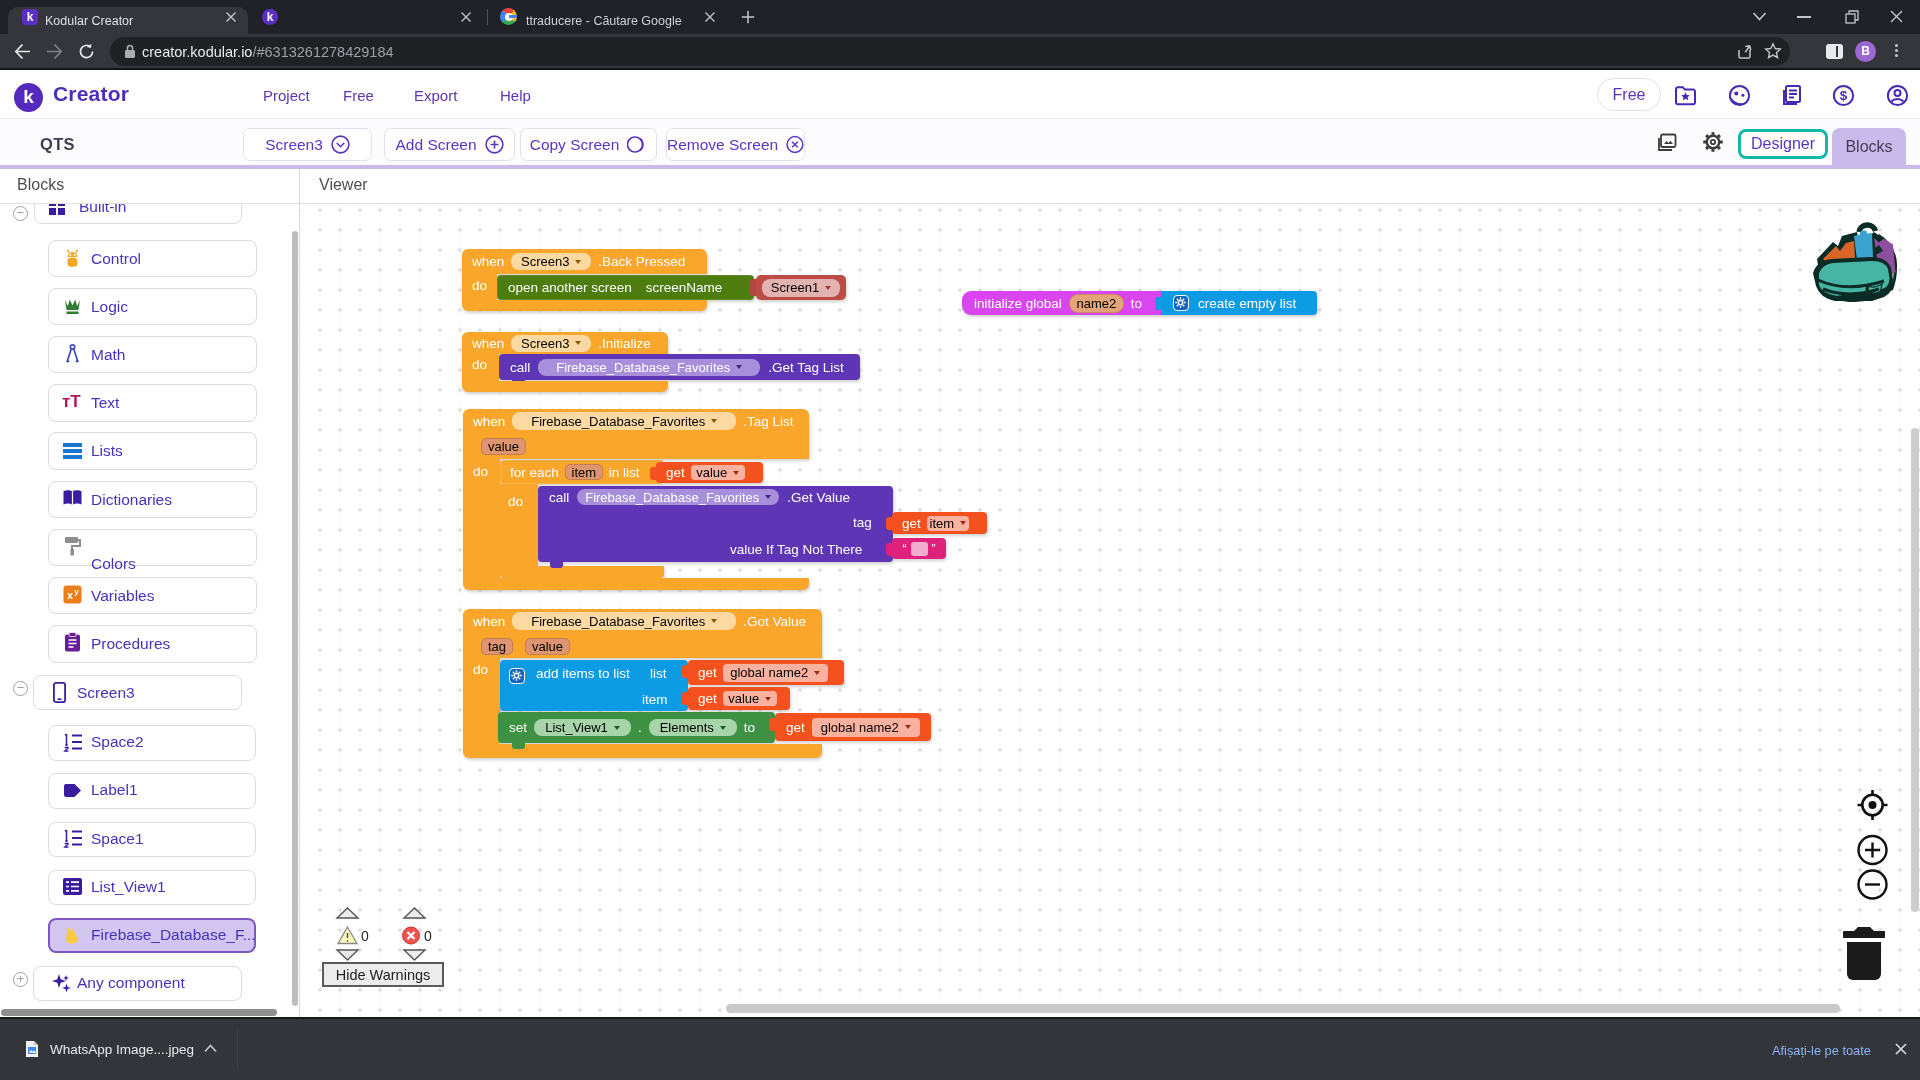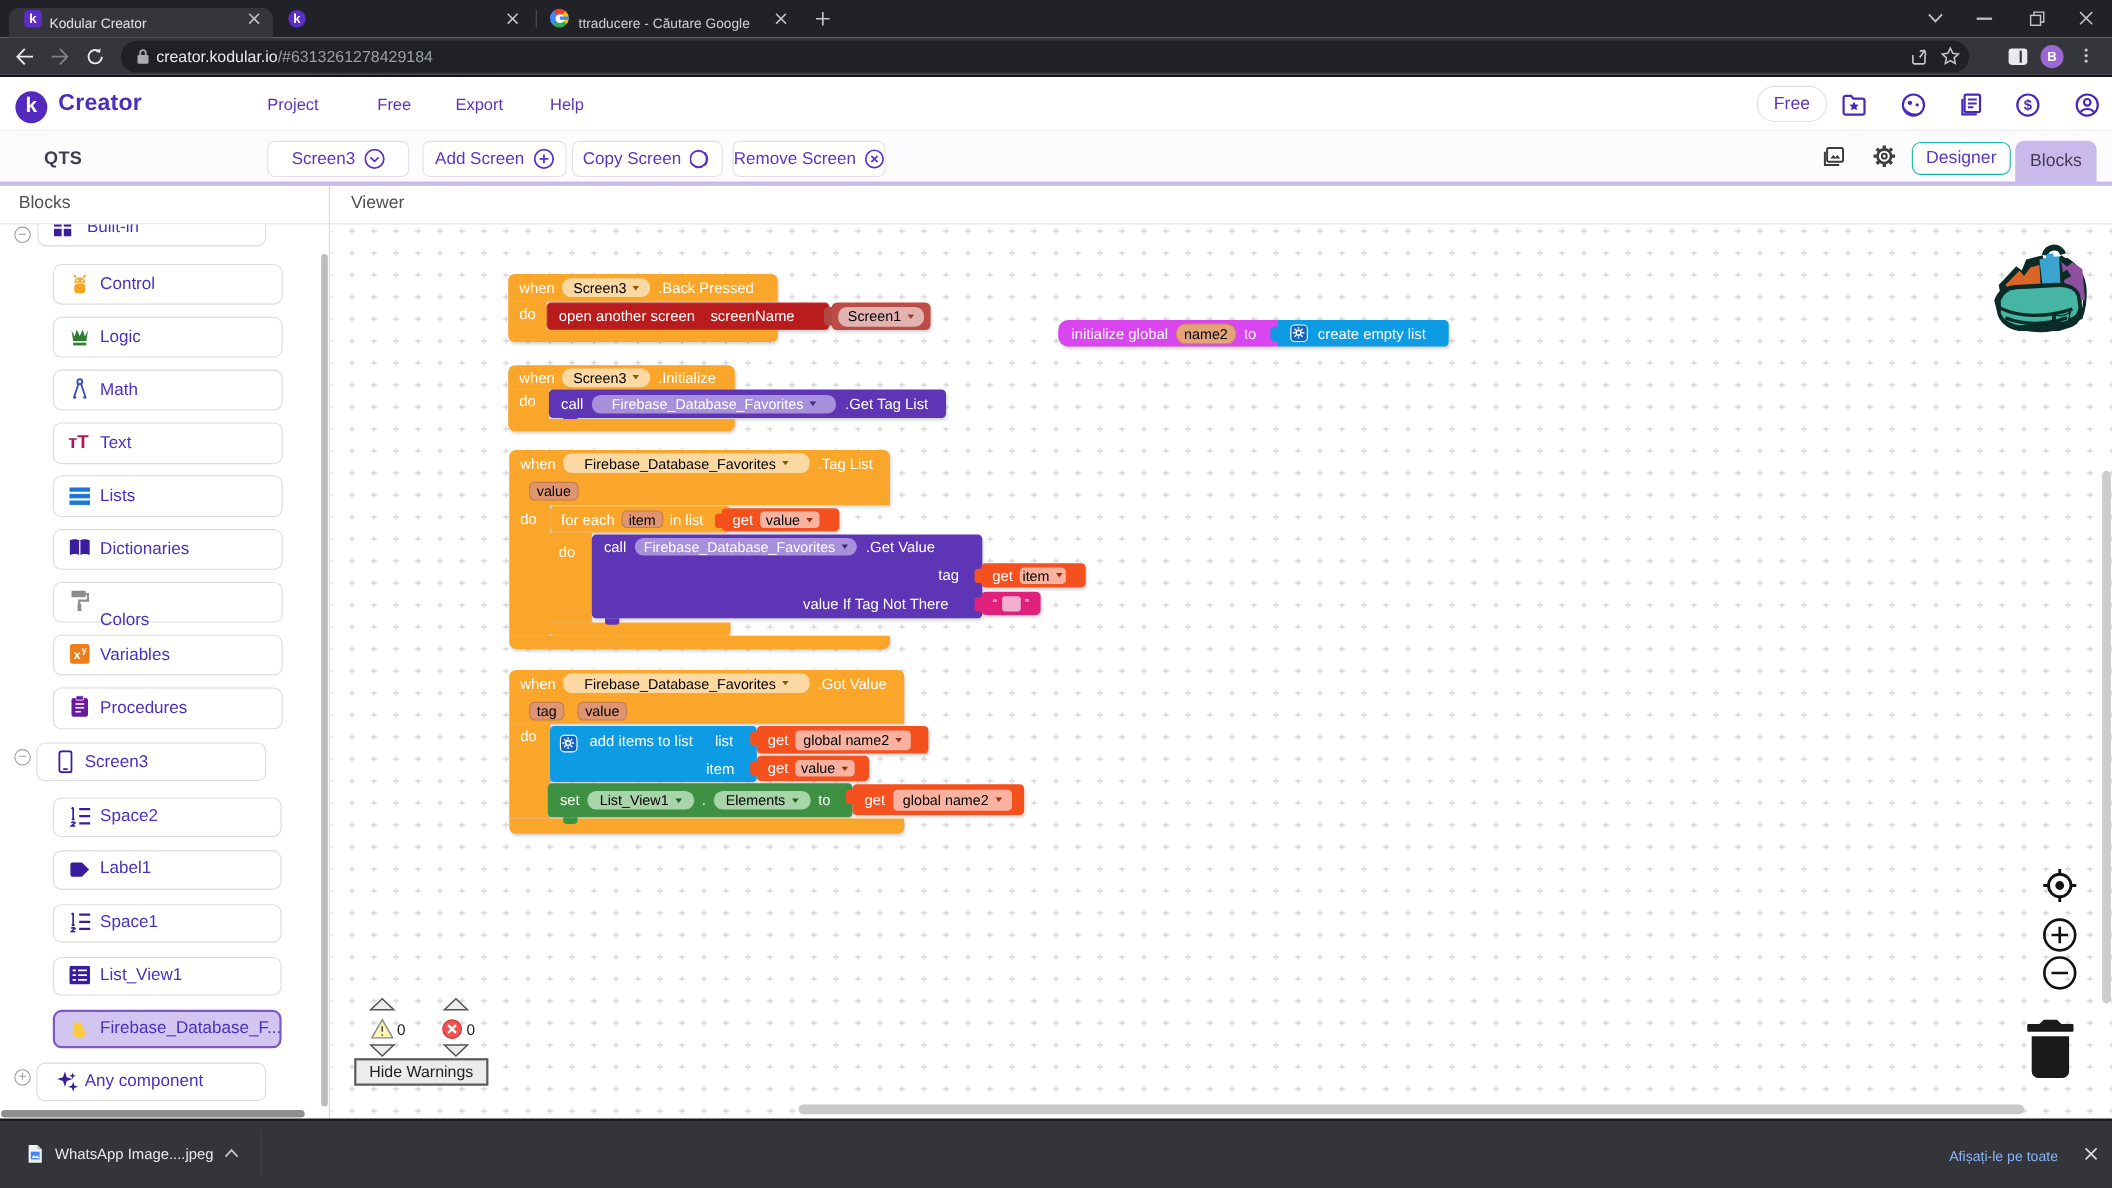--- a/index.html
+++ b/index.html
@@ -111,21 +111,21 @@
 <div class="abs" style="left:1826px;top:44px;width:17px;height:15px;background:#E8EAED;border-radius:3px;"></div>
 <div class="abs" style="left:1836px;top:46px;width:1.6px;height:11px;background:#36373B;"></div>
 <div class="abs" style="left:1855px;top:41px;width:21px;height:21px;border-radius:50%;background:#9A67D3;color:#fff;font-size:12px;font-weight:bold;text-align:center;line-height:21px;">B</div>
 <div class="abs" style="left:1895px;top:44px;width:3px;height:3px;background:#C3C6CA;border-radius:50%;box-shadow:0 5px 0 #C3C6CA,0 10px 0 #C3C6CA;"></div>
 
 <div class="abs" id="chromeline"></div>
 
 <div class="abs" id="khead"></div>
 <div class="abs" style="left:14px;top:83px;width:29px;height:29px;border-radius:50%;background:#5429BD;color:#fff;font-weight:bold;font-size:19px;text-align:center;line-height:28px;">k</div>
 <div class="abs" style="left:53px;top:82px;font-size:21px;font-weight:bold;color:#4B2FBB;letter-spacing:0.2px;">Creator</div>
-<div class="abs kmenu" style="left:243px;top:87px;">Project</div>
+<div class="abs kmenu" style="left:263px;top:87px;">Project</div>
 <div class="abs kmenu" style="left:343px;top:87px;">Free</div>
 <div class="abs kmenu" style="left:414px;top:87px;">Export</div>
 <div class="abs kmenu" style="left:500px;top:87px;">Help</div>
 
 <div class="abs" style="left:1597px;top:78px;width:64px;height:33px;border:1px solid #E3E0EA;border-radius:17px;color:#5E35B1;font-size:16px;display:flex;align-items:center;justify-content:center;">Free</div>
 
 <svg class="abs" style="left:1674px;top:85px;" width="23" height="22" viewBox="0 0 23 22">
     <path d="M2 4 a1.8 1.8 0 0 1 1.8-1.8 h5 l2 2.4 h8.4 a1.8 1.8 0 0 1 1.8 1.8 v11 a1.8 1.8 0 0 1 -1.8 1.8 h-15.4 a1.8 1.8 0 0 1 -1.8 -1.8 Z" fill="none" stroke="#4629B8" stroke-width="2"></path>
     <path d="M11.5 7.2 L12.8 10 15.8 10.3 13.6 12.3 14.2 15.3 11.5 13.8 8.8 15.3 9.4 12.3 7.2 10.3 10.2 10 Z" fill="#4629B8"></path>
   </svg>
@@ -195,21 +195,21 @@
         <path d="M11 18 V20.8"></path>
         <path d="M1.2 11 H4"></path>
         <path d="M18 11 H20.8"></path>
         <path d="M4.1 4.1 L6.1 6.1"></path>
         <path d="M15.9 15.9 L17.9 17.9"></path>
         <path d="M17.9 4.1 L15.9 6.1"></path>
         <path d="M6.1 15.9 L4.1 17.9"></path>
       </g>
     </g>
   </svg>
-<div class="abs" style="left:1738px;top:129px;width:90px;height:30px;background:#fff;border:1px solid #14b8a6;border-radius:8px;color:#5B35C0;font-size:16px;display:flex;align-items:center;justify-content:center;">Designer</div>
+<div class="abs" style="left:1738px;top:129px;width:90px;height:30px;background:#fff;border:3px solid #14b8a6;border-radius:8px;color:#5B35C0;font-size:16px;display:flex;align-items:center;justify-content:center;">Designer</div>
 <div class="abs" style="left:1832px;top:128px;width:74px;height:38px;background:#C9BAEB;border-radius:8px 8px 0 0;color:#443C55;font-size:16px;display:flex;align-items:center;justify-content:center;">Blocks</div>
 <div class="abs" id="ktoolline"></div>
 
 <div class="abs" id="sidebar"></div>
 <div class="abs" id="viewer"></div>
 <div class="abs paneltitle" style="left:17px;top:176px;">Blocks</div>
 <div class="abs paneltitle" style="left:319px;top:176px;">Viewer</div>
 <div class="abs" id="panelline"></div>
 
 <div class="abs" style="left:0;top:204px;width:299px;height:813px;overflow:hidden;">
@@ -356,21 +356,21 @@
   </defs>
   <rect x="0" y="0" width="1619" height="813" fill="url(#cross)"></rect>
 </svg>
 
 <div class="grp" style="left:462px;top:249px;width:484px;height:62px;">
   <div class="b" style="left:0;top:0;width:245px;height:25px;background:#F9A62B;border-radius:6px 6px 0 0;padding-left:10px;gap:7px;">when
     <span class="bdg" style="width:80px;height:17px;background:#FCD9A2;border-radius:8px;">Screen3<span class="tri"></span></span>.Back Pressed</div>
   <div class="b" style="left:0;top:25px;width:35px;height:26px;background:#F9A62B;"></div>
   <div class="b" style="left:10px;top:29px;">do</div>
   <div class="b" style="left:0;top:51px;width:245px;height:11px;background:#F9A62B;border-radius:0 0 6px 6px;"></div>
-  <div class="b" style="left:35px;top:26px;width:257px;height:25px;background:#b91c1c;border-radius:4px;padding-left:11px;gap:14px;box-shadow:inset 0 0 0 1px rgba(255,255,255,0.12);">open another screen<span>screenName</span></div>
+  <div class="b" style="left:35px;top:26px;width:257px;height:25px;background:#4d7c0f;border-radius:4px;padding-left:11px;gap:14px;box-shadow:inset 0 0 0 1px rgba(255,255,255,0.12);">open another screen<span>screenName</span></div>
   <div class="b" style="left:287px;top:30px;width:10px;height:17px;background:#B24641;border-radius:4px 0 0 4px;"></div>
   <div class="b" style="left:294px;top:26px;width:90px;height:25px;background:#BE4C46;border-radius:5px;justify-content:center;">
     <span class="bdg" style="width:78px;height:18px;background:#E2B3B0;border-radius:8px;">Screen1<span class="tri" style="border-top-color:#A03A36;"></span></span>
     </div>
 </div>
 
 <div class="grp" style="left:962px;top:291px;width:355px;height:24px;">
   <div class="b" style="left:0;top:0;width:199px;height:24px;background:#d946ef;border-radius:9px 0 0 9px;padding-left:12px;gap:7px;">initialize global
     <span class="bdg" style="width:55px;height:19px;background:#E3A477;border:1px solid #CD8A5A;border-radius:9px;">name2</span>to</div>
   <div class="b" style="left:193px;top:6px;width:8px;height:13px;background:#0D9CE4;border-radius:3px 0 0 3px;"></div>

